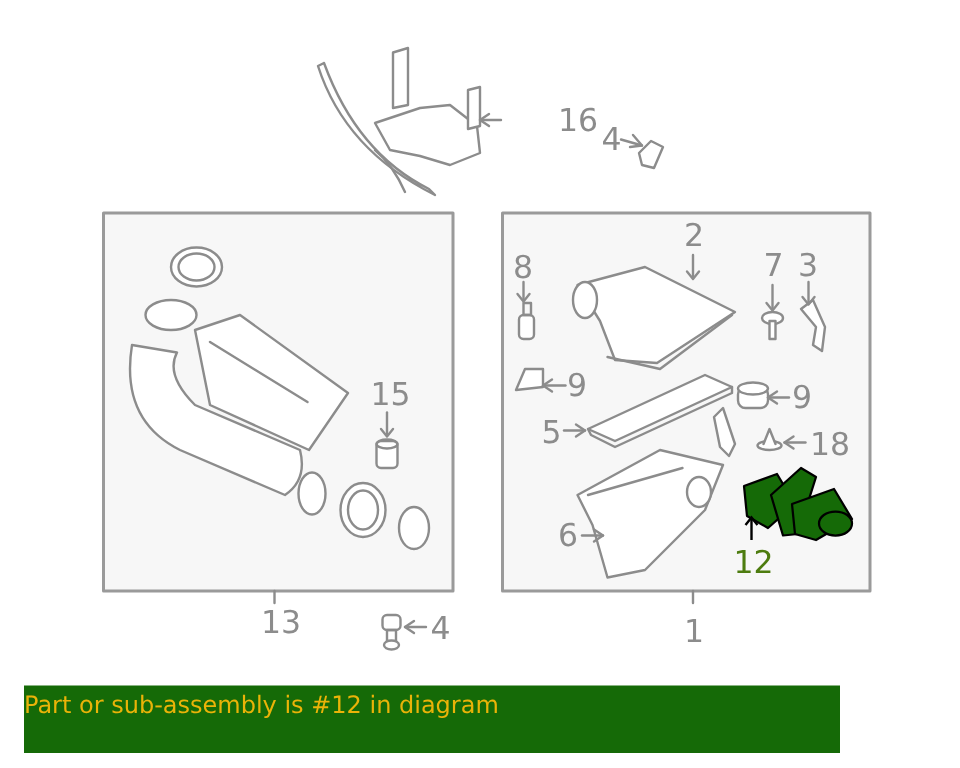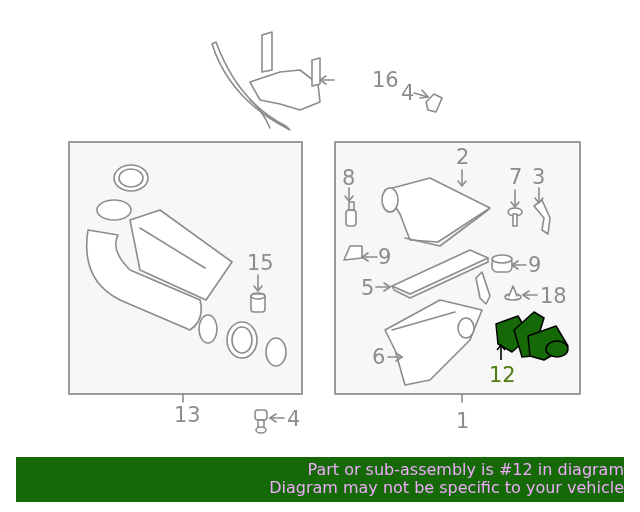--- a/index.html
+++ b/index.html
@@ -1,22 +1,22 @@
 <!DOCTYPE html>
 <html><head>
 <meta charset="utf-8">
 <style>
   html, body { margin: 0; padding: 0; background: #ffffff; }
   body { width: 640px; height: 512px; position: relative; overflow: hidden;
          font-family: "DejaVu Sans", sans-serif; }
   .canvas { position: absolute; left: 0; top: 0; width: 640px; height: 512px; }
   .callout { position: absolute; font-size: 21px; color: #8c8c8c; line-height: 1; }
   .callout.hl { color: #4d7c0f; }
-  .banner { position: absolute; left: 16px; top: 457px; width: 608px; height: 45px;
-            background: #156a07; color: #f0abfc; text-align: right;
+  .banner { position: absolute; left: 16px; top: 457px; width: 544px; height: 45px;
+            background: #156a07; color: #eab308; text-align: left;
             font-size: 16px; line-height: 18px; padding-top: 4px; box-sizing: border-box; }
   .banner div { white-space: nowrap; }
 </style>
 </head>
 <body>
 
 <svg class="canvas" viewBox="0 0 640 512" width="640" height="512">
   <g fill="none" stroke="#8c8c8c" stroke-width="1.6" stroke-linejoin="round" stroke-linecap="round">
 
     <rect x="69" y="142" width="233" height="252" fill="#f7f7f7" stroke="#9a9a9a" stroke-width="2"></rect>
@@ -150,14 +150,13 @@
 <div class="callout" style="left:540px;top:286px;">18</div>
 <div class="callout" style="left:372px;top:347px;">6</div>
 <div class="callout hl" style="left:489px;top:365px;">12</div>
 <div class="callout" style="left:247px;top:253px;text-align:center;">15</div>
 <div class="callout" style="left:174px;top:405px;">13</div>
 <div class="callout" style="left:287px;top:409px;">4</div>
 <div class="callout" style="left:456px;top:411px;">1</div>
 
 <div class="banner">
   <div>Part or sub-assembly is #12 in diagram</div>
-  <div>Diagram may not be specific to your vehicle</div>
 </div>
 
 </body></html>

